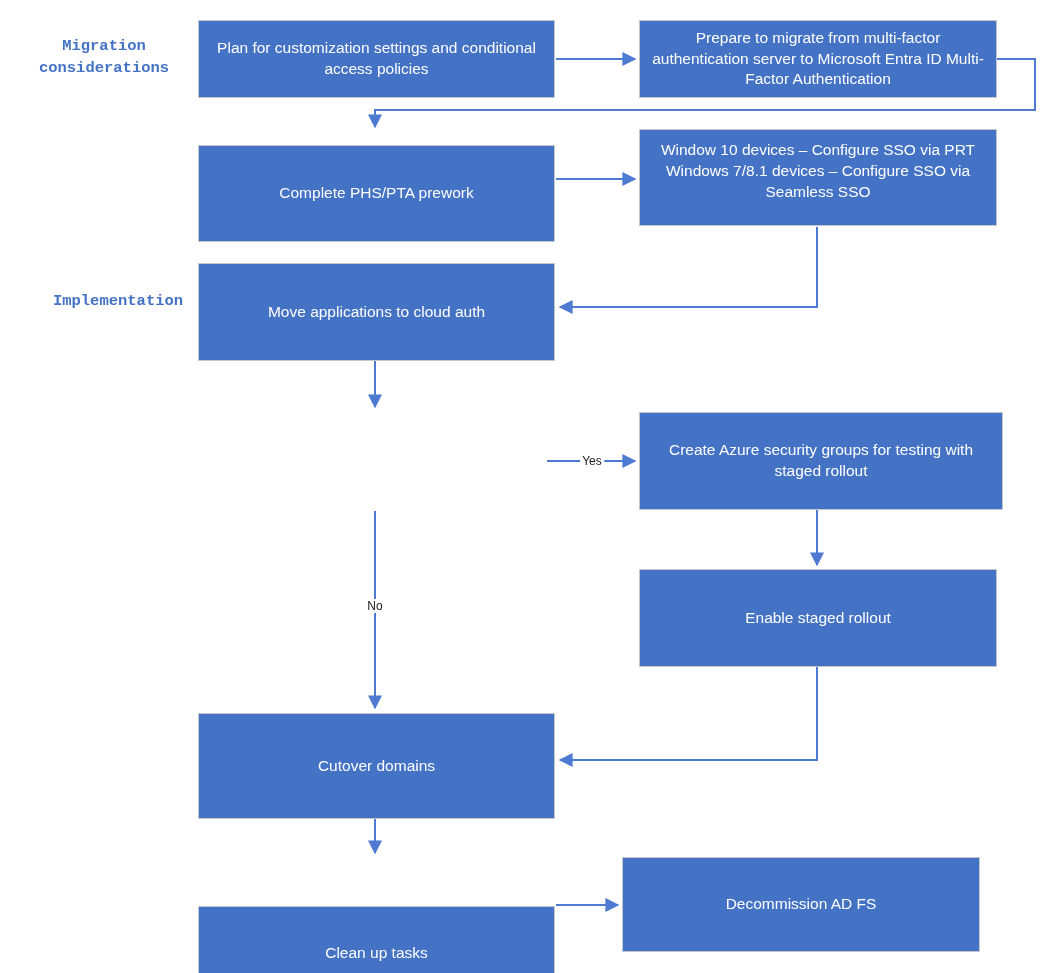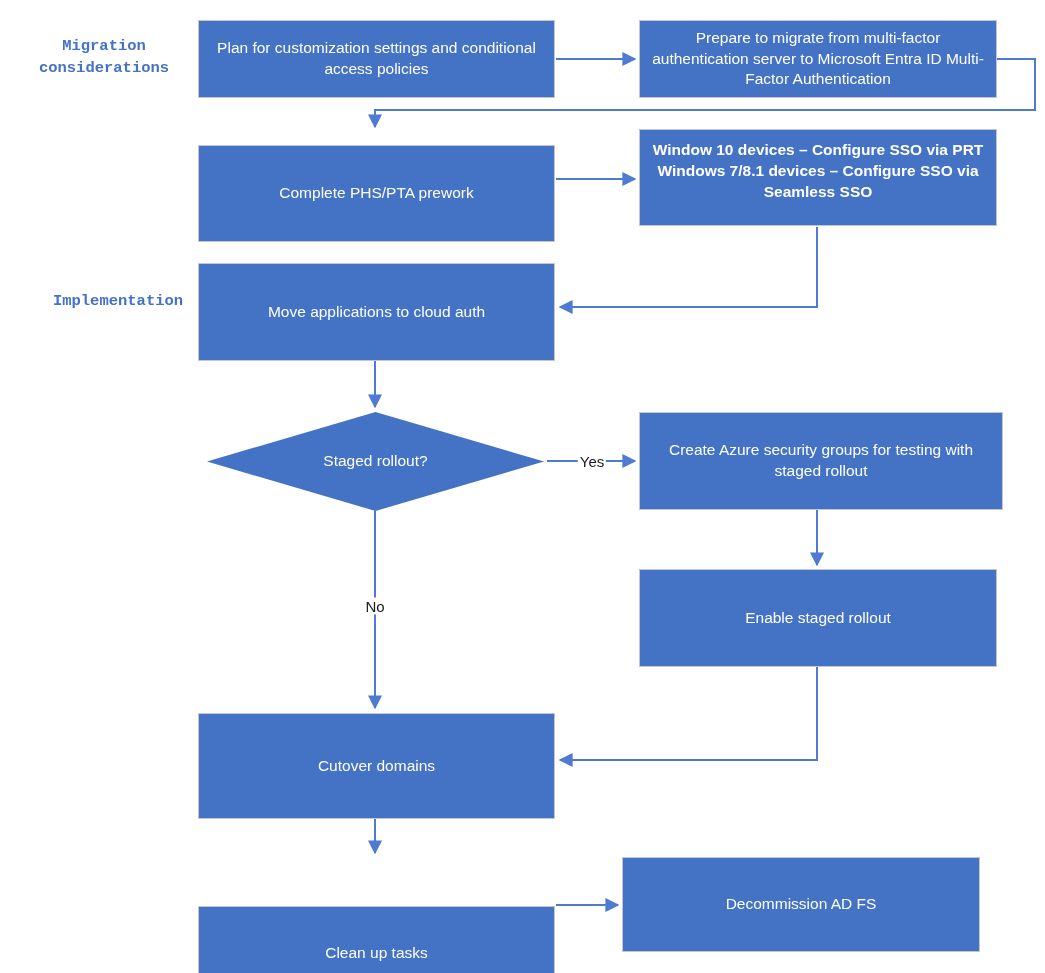--- a/index.html
+++ b/index.html
@@ -56,21 +56,21 @@
     font-weight: bold;
     font-size: 15.5px;
     line-height: 1.4;
     font-family: Liberation Mono, monospace;
   }
   .edge-label {
     position: absolute;
     transform: translate(-50%, -50%);
     background: var(--page-bg);
     color: var(--edge-label-text);
-    font-size: 15px;
+    font-size: 12px;
     padding: 0 2px;
   }
 </style>
 </head>
 <body>
 
 <div class="canvas">
 
   <svg class="wires" width="1045" height="973" viewBox="0 0 1045 973" xmlns="http://www.w3.org/2000/svg">
     <defs>
@@ -101,32 +101,29 @@
   </div>
 
   <div class="node" style="left:639px; top:20px; width:358px; height:78px; padding:6px 10px;">
     <span class="line">Prepare to migrate from multi-factor authentication server to Microsoft Entra ID Multi-Factor Authentication</span>
   </div>
 
   <div class="node" style="left:198px; top:131px; width:357px; height:97px;margin-top:14px;">
     <span class="line">Complete PHS/PTA prework</span>
   </div>
 
-  <div class="node" style="left:639px; top:129px; width:358px; height:97px; padding:13px 10px; display:block; padding-top:10px;font-weight:bold;">
+  <div class="node" style="left:639px; top:129px; width:358px; height:97px; padding:13px 10px; display:block; padding-top:10px;">
     <span class="line">Window 10 devices – Configure SSO via PRT</span>
     <span class="line">Windows 7/8.1 devices – Configure SSO via Seamless SSO</span>
   </div>
 
   <div class="node" style="left:198px; top:263px; width:357px; height:98px;">
     <span class="line">Move applications to cloud auth</span>
   </div>
 
-  <div class="node diamond" style="left:207px; top:412px; width:337px; height:99px;">
-    <span class="line">Staged rollout?</span>
-  </div>
 
   <div class="node" style="left:639px; top:412px; width:364px; height:98px;">
     <span class="line">Create Azure security groups for testing with staged rollout</span>
   </div>
 
   <div class="node" style="left:639px; top:569px; width:358px; height:98px;">
     <span class="line">Enable staged rollout</span>
   </div>
 
   <div class="node" style="left:198px; top:713px; width:357px; height:106px;">

